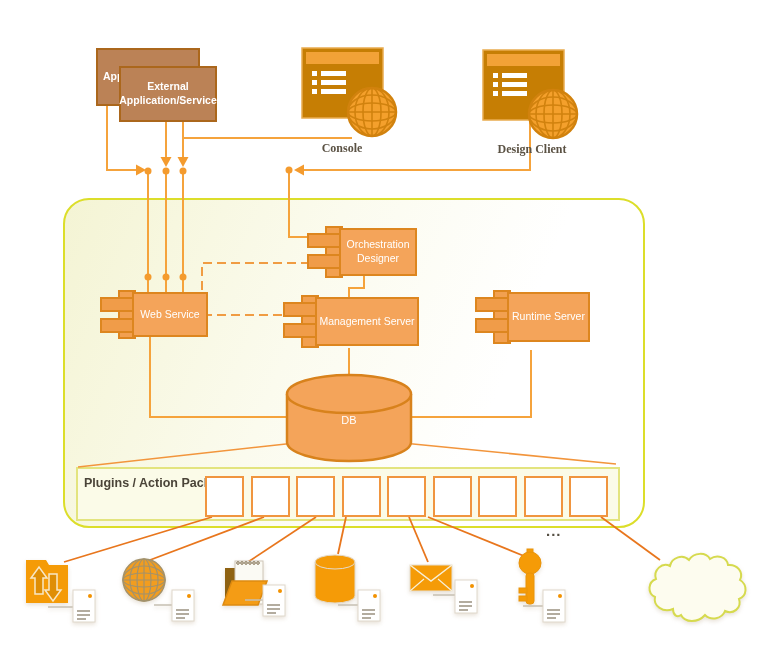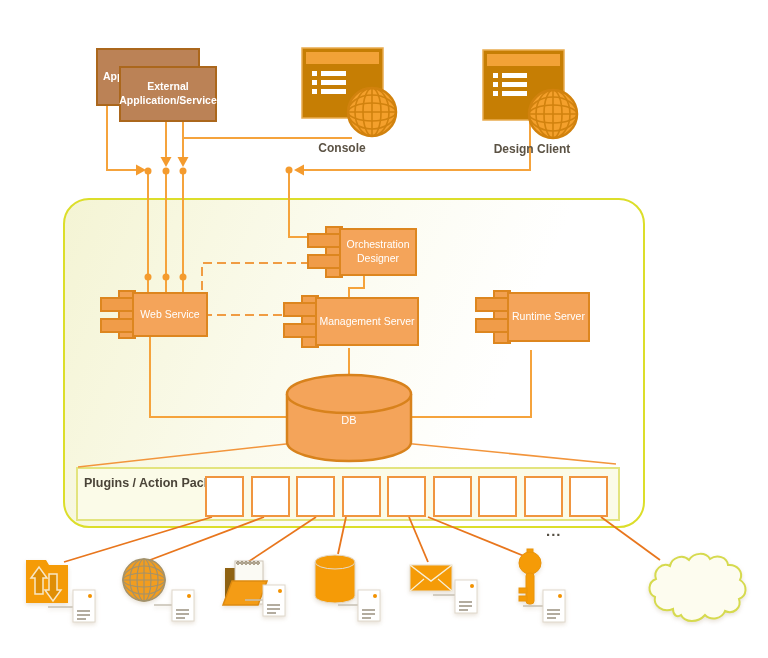--- a/index.html
+++ b/index.html
@@ -25,21 +25,21 @@
   #ext-front{left:119px;top:66px;width:94px;height:52px;}
   
   .comp{position:absolute;z-index:3;}
   .comp .bar{position:absolute;left:-14px;top:-2px;bottom:-2px;width:14px;background:#F2A050;border:2px solid #DD861F;}
   .comp .tab{position:absolute;left:-32px;width:32px;height:11px;background:#F09C49;border:2px solid #DD861F;}
   .comp .tab1{top:5px;} .comp .tab2{top:26px;}
   .comp .body{position:absolute;inset:0;background:#F4A45A;border:2px solid #DD861F;color:#fff;
               display:flex;align-items:center;justify-content:center;text-align:center;
               font-size:10.5px;line-height:1.3;padding:7px 2px;}
   
-  .caption{font-size:12px;font-weight:600;color:#5B5244;text-align:center;z-index:3;}
+  .caption{font-size:12px;font-weight:600;color:#5B5244;text-align:center;z-index:3;font-family:Liberation Serif, serif;}
   #ellipsis{left:546px;top:522px;font-size:15px;font-weight:bold;color:#565044;letter-spacing:1px;z-index:3;}
   .icon-svg{position:absolute;z-index:3;filter:drop-shadow(0 2px 2px rgba(190,170,140,0.35));}
   .client-svg{position:absolute;z-index:3;}
 </style>
 </head>
 <body>
 
 <div id="stage">
 
   <div class="abs" id="core"></div>

